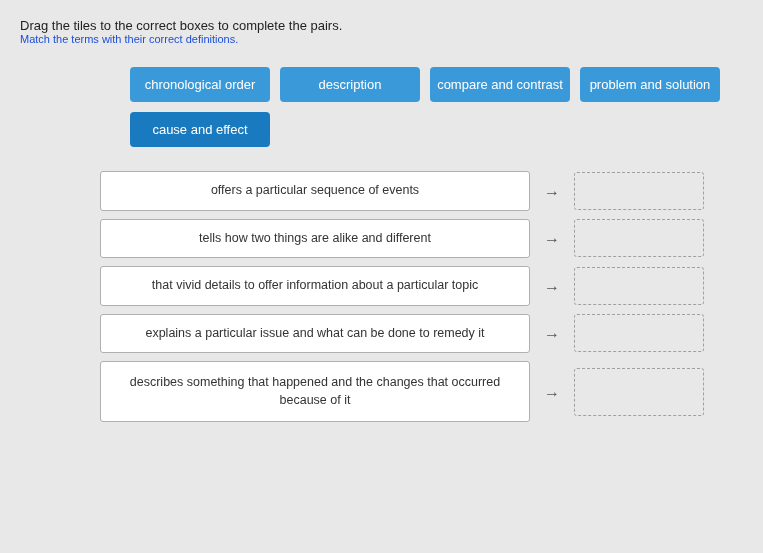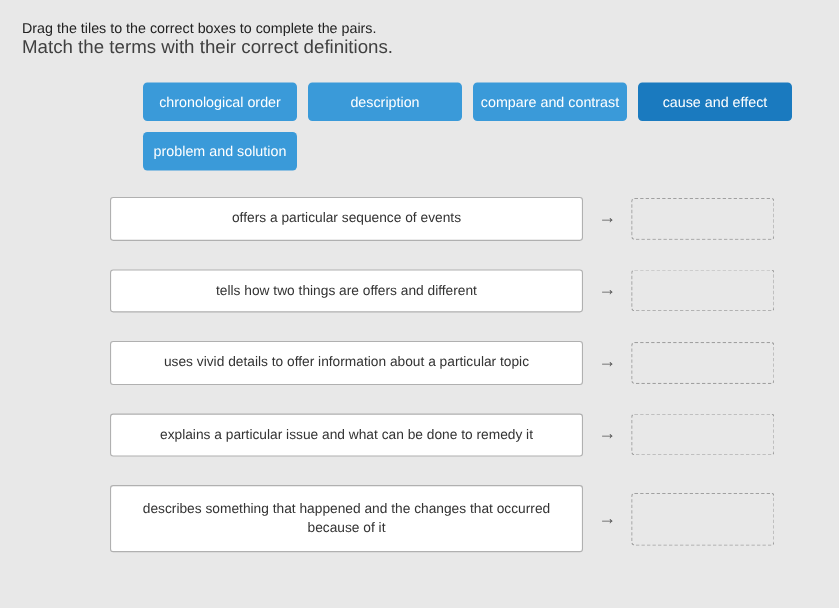--- a/index.html
+++ b/index.html
@@ -15,22 +15,22 @@
     }
 
     .instructions {
       margin-bottom: 0;
       font-size: 13px;
       color: #222;
     }
 
     .sub-instructions {
       margin-bottom: 22px;
-      font-size: 17px;
-      color: #404040;
+      font-size: 11px;
+      color: #1d4ed8;
     }
 
     .tiles-area {
       display: flex;
       flex-wrap: wrap;
       gap: 10px;
       margin-left: 110px;
       margin-bottom: 24px;
     }
 
@@ -47,21 +47,21 @@
       text-align: center;
     }
 
     .tile.active {
       background-color: #1a7abf;
     }
 
     .matching-area {
       display: flex;
       flex-direction: column;
-      gap: 26px;
+      gap: 8px;
       margin-left: 80px;
       margin-right: 20px;
     }
 
     .match-row {
       display: flex;
       align-items: center;
       gap: 8px;
     }
 
@@ -104,40 +104,40 @@
 </head>
 <body>
 
 <p class="instructions">Drag the tiles to the correct boxes to complete the pairs.</p>
 <p class="sub-instructions">Match the terms with their correct definitions.</p>
 
 <div class="tiles-area">
   <button class="tile">chronological order</button>
   <button class="tile">description</button>
   <button class="tile">compare and contrast</button>
+  <button class="tile">problem and solution</button>
   <button class="tile active">cause and effect</button>
-  <button class="tile">problem and solution</button>
 </div>
 
 <div class="matching-area">
 
   <div class="match-row">
     <div class="definition-box">offers a particular sequence of events</div>
     <span class="arrow">→</span>
     <div class="answer-box"></div>
   </div>
 
   <div class="match-row">
-    <div class="definition-box">tells how two things are offers and different</div>
+    <div class="definition-box">tells how two things are alike and different</div>
     <span class="arrow">→</span>
     <div class="answer-box"></div>
   </div>
 
   <div class="match-row">
-    <div class="definition-box">uses vivid details to offer information about a particular topic</div>
+    <div class="definition-box">that vivid details to offer information about a particular topic</div>
     <span class="arrow">→</span>
     <div class="answer-box"></div>
   </div>
 
   <div class="match-row">
     <div class="definition-box">explains a particular issue and what can be done to remedy it</div>
     <span class="arrow">→</span>
     <div class="answer-box"></div>
   </div>
 

